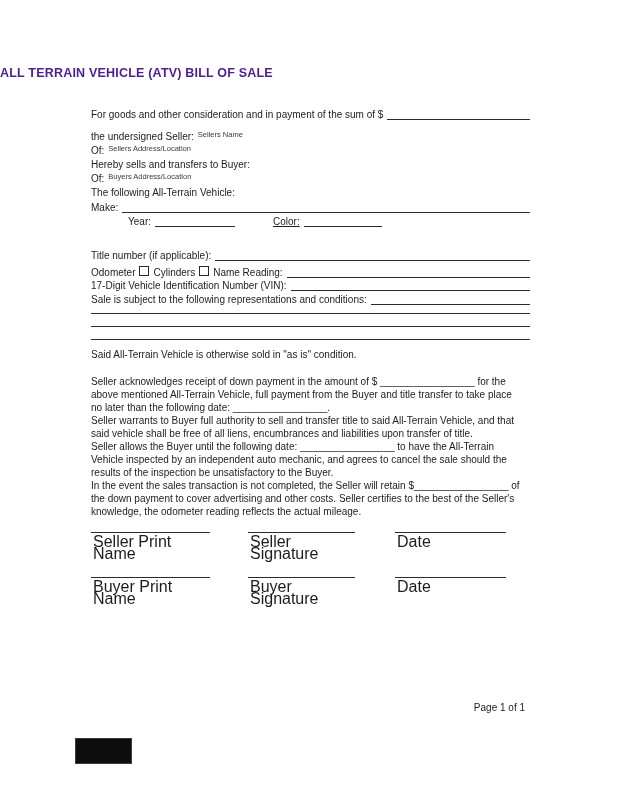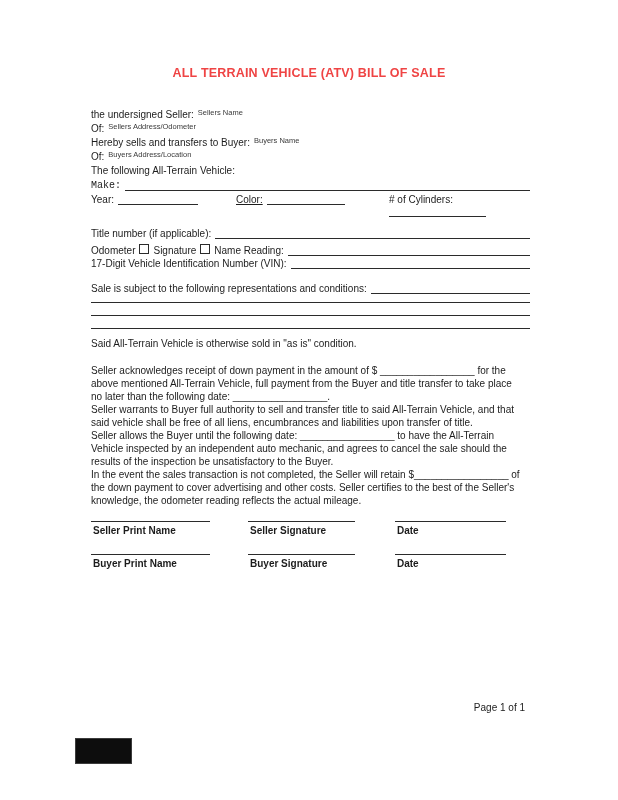--- a/index.html
+++ b/index.html
@@ -1,101 +1,101 @@
 <!DOCTYPE html>
 <html><head>
 <meta charset="utf-8">
 <style>
   html,body { margin:0; padding:0; background:#ffffff; }
   .page {
     position:relative; width:618px; height:800px; background:#ffffff;
     font-family:"Liberation Sans", sans-serif; color:#1c1c1c; overflow:hidden;
   }
   .title {
-    padding-top:66px; text-align:center;
-    font-size:12.5px; font-weight:bold; letter-spacing:0.2px; color:#ef4444;
+    padding-top:66px; text-align:left;
+    font-size:12.5px; font-weight:bold; letter-spacing:0.2px; color:#4c1d95;
   }
   .content { margin:28px 88px 0 91px; font-size:10px; line-height:13px; }
 
   .frow { display:flex; }
   .lbl { white-space:nowrap; }
   .fill { flex:1 1 auto; border-bottom:1px solid #2b2b2b; margin:0 0 1px 4px; }
 
   .capwrap { flex:1 1 auto; display:flex; flex-direction:row; margin-left:4px; }
   .capline { height:12px; border-bottom:1px solid #2b2b2b; }
   .caption { font-size:7.5px; line-height:9px; text-align:center; color:#3a3a3a; }
 
   .r-sum  { margin-bottom:9px; }
   .r-cap  { margin-bottom:1px;justify-content:space-between; }
   .r-head { margin-bottom:2px; margin-top:1px; }
-  .r-mm   { margin-bottom:1px;font-family:Liberation Mono, monospace; }
+  .r-mm   { margin-bottom:1px; }
 
   .r-ymc  { display:flex; height:24px; margin-bottom:10px; }
   .col-year  { width:145px; }
   .col-color { width:153px;text-decoration:underline; }
   .col-cyl   { flex:1 1 auto; }
-  .inrow { display:flex; height:13px; }
+  .inrow { display:flex; height:13px;margin-left:37px; }
   .yfill { width:80px; border-bottom:1px solid #2b2b2b; margin:0 0 1px 4px; }
   .cfill { width:78px; border-bottom:1px solid #2b2b2b; margin:0 0 1px 4px; }
   .cylline { width:97px; height:10px; border-bottom:1px solid #2b2b2b; }
 
   .r-title { margin-bottom:4px; }
-  .r-vin   { margin-bottom:12px; }
+  .r-vin   { margin-bottom:1px; }
 
   .cb { display:inline-block; width:8px; height:8px; border:1px solid #2b2b2b; margin:0 4px; vertical-align:-1px; background:#fff; }
 
   .bline1 { height:7px;  border-bottom:1px solid #2b2b2b; }
   .bline  { height:12px; border-bottom:1px solid #2b2b2b; }
 
   .asis  { margin-top:8px; }
   .terms { margin-top:14px; width:450px; white-space:pre-line; }
 
   .sigsection { margin-top:12px; }
   .sigrow { display:flex; margin-bottom:15px; }
   .sigcol1 { width:119px; margin-right:38px; }
   .sigcol2 { width:107px; margin-right:40px; }
   .sigcol3 { width:111px; }
   .sigline { height:2px; border-bottom:1px solid #2b2b2b; }
-  .siglabel { padding:3px 0 0 2px; font-size:10px; line-height:12px;font-weight:bold; }
+  .siglabel { padding:3px 0 0 2px; font-size:16px; line-height:12px; }
 
   .footer { position:absolute; top:702px; right:93px; font-size:10px; color:#1c1c1c; }
   .logo-box { position:absolute; left:75px; top:738px; width:57px; height:26px; background:#0d0d0d; border:1px solid #3c3c3c; box-sizing:border-box; }
 </style>
 </head>
 <body>
 
 <div class="page">
 
   <div class="title">ALL TERRAIN VEHICLE (ATV) BILL OF SALE</div>
 
   <div class="content">
 
+    <div class="frow r-sum">
+      <span class="lbl">For goods and other consideration and in payment of the sum of $</span>
+      <span class="fill"></span>
+    </div>
 
     <div class="frow r-cap">
       <span class="lbl">the undersigned Seller:</span>
       <span class="capwrap">
         <span class="capline"></span>
         <span class="caption">Sellers Name</span>
       </span>
     </div>
 
     <div class="frow r-cap">
       <span class="lbl">Of:</span>
       <span class="capwrap">
         <span class="capline"></span>
-        <span class="caption">Sellers Address/Odometer</span>
+        <span class="caption">Sellers Address/Location</span>
       </span>
     </div>
 
     <div class="frow r-cap">
       <span class="lbl">Hereby sells and transfers to Buyer:</span>
-      <span class="capwrap">
-        <span class="capline"></span>
-        <span class="caption">Buyers Name</span>
-      </span>
     </div>
 
     <div class="frow r-cap">
       <span class="lbl">Of:</span>
       <span class="capwrap">
         <span class="capline"></span>
         <span class="caption">Buyers Address/Location</span>
       </span>
     </div>
 
@@ -113,35 +113,31 @@
           <span class="lbl">Year:</span>
           <span class="yfill"></span>
         </div>
       </div>
       <div class="col-color">
         <div class="inrow">
           <span class="lbl">Color:</span>
           <span class="cfill"></span>
         </div>
       </div>
-      <div class="col-cyl">
-        <div class="lbl"># of Cylinders:</div>
-        <div class="cylline"></div>
-      </div>
     </div>
 
     <div class="frow r-title">
       <span class="lbl">Title number (if applicable):</span>
       <span class="fill"></span>
     </div>
 
     <div class="frow">
       <span class="lbl">Odometer</span>
       <span class="cb"></span>
-      <span class="lbl">Signature</span>
+      <span class="lbl">Cylinders</span>
       <span class="cb"></span>
       <span class="lbl">Name Reading:</span>
       <span class="fill"></span>
     </div>
 
     <div class="frow r-vin">
       <span class="lbl">17-Digit Vehicle Identification Number (VIN):</span>
       <span class="fill"></span>
     </div>
 

